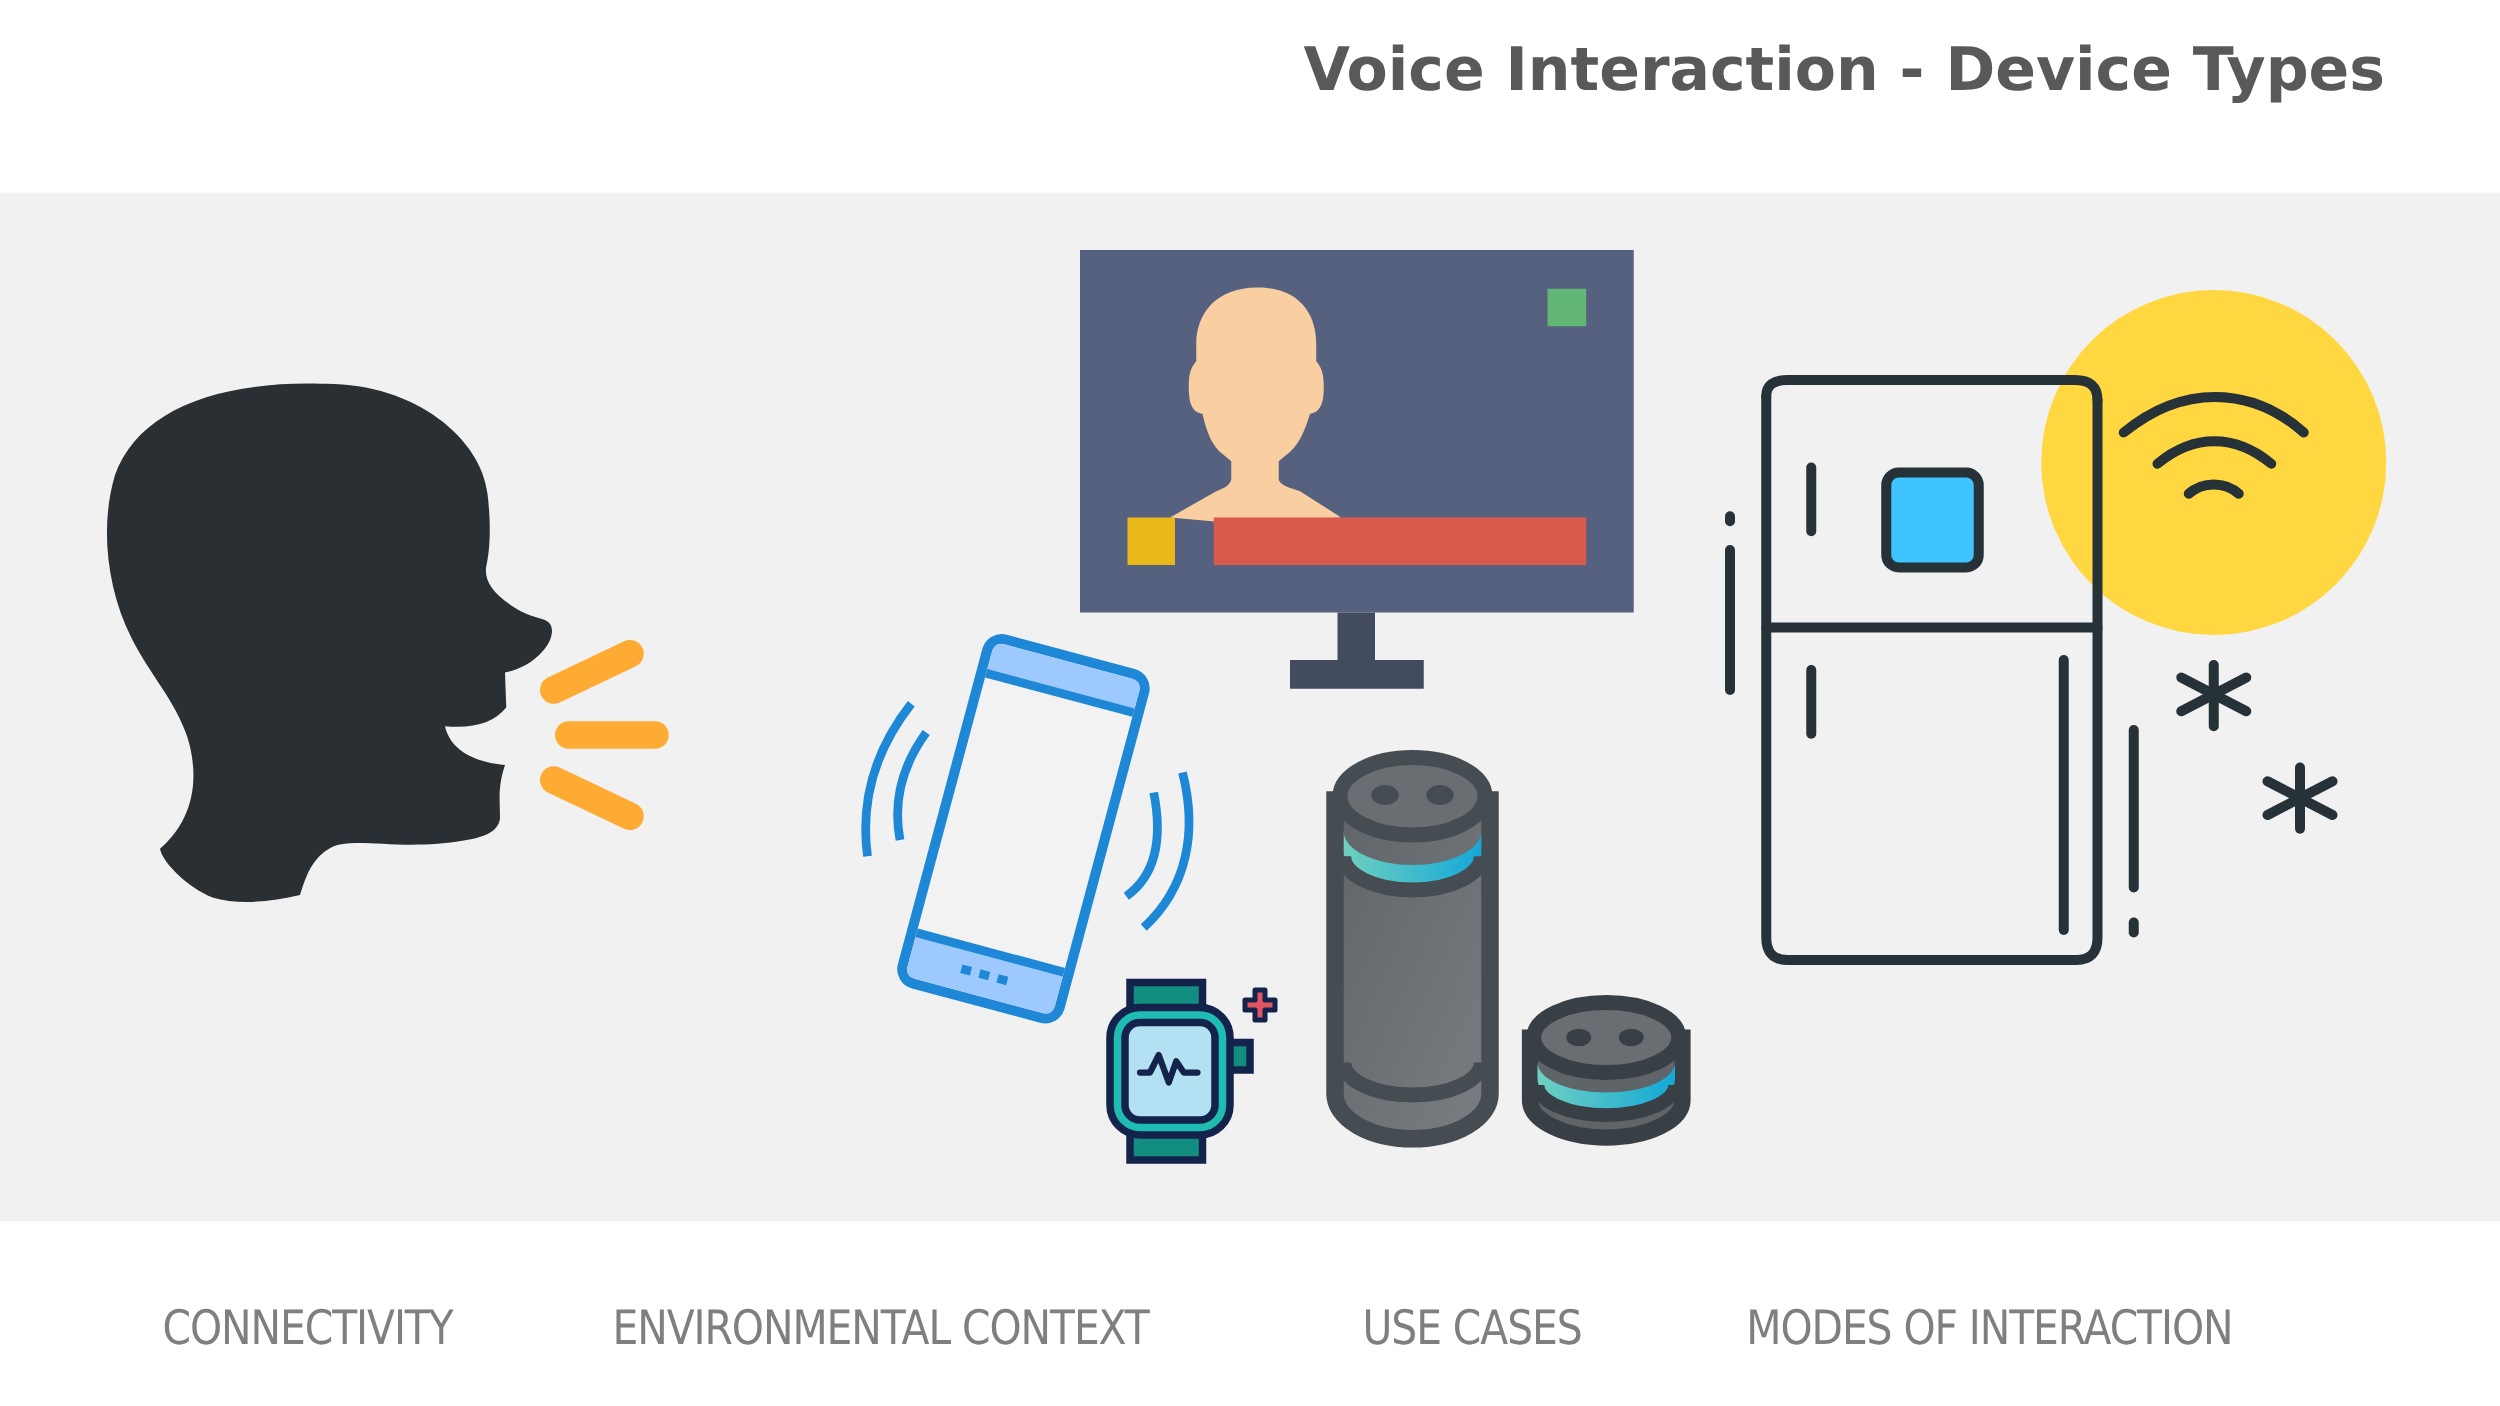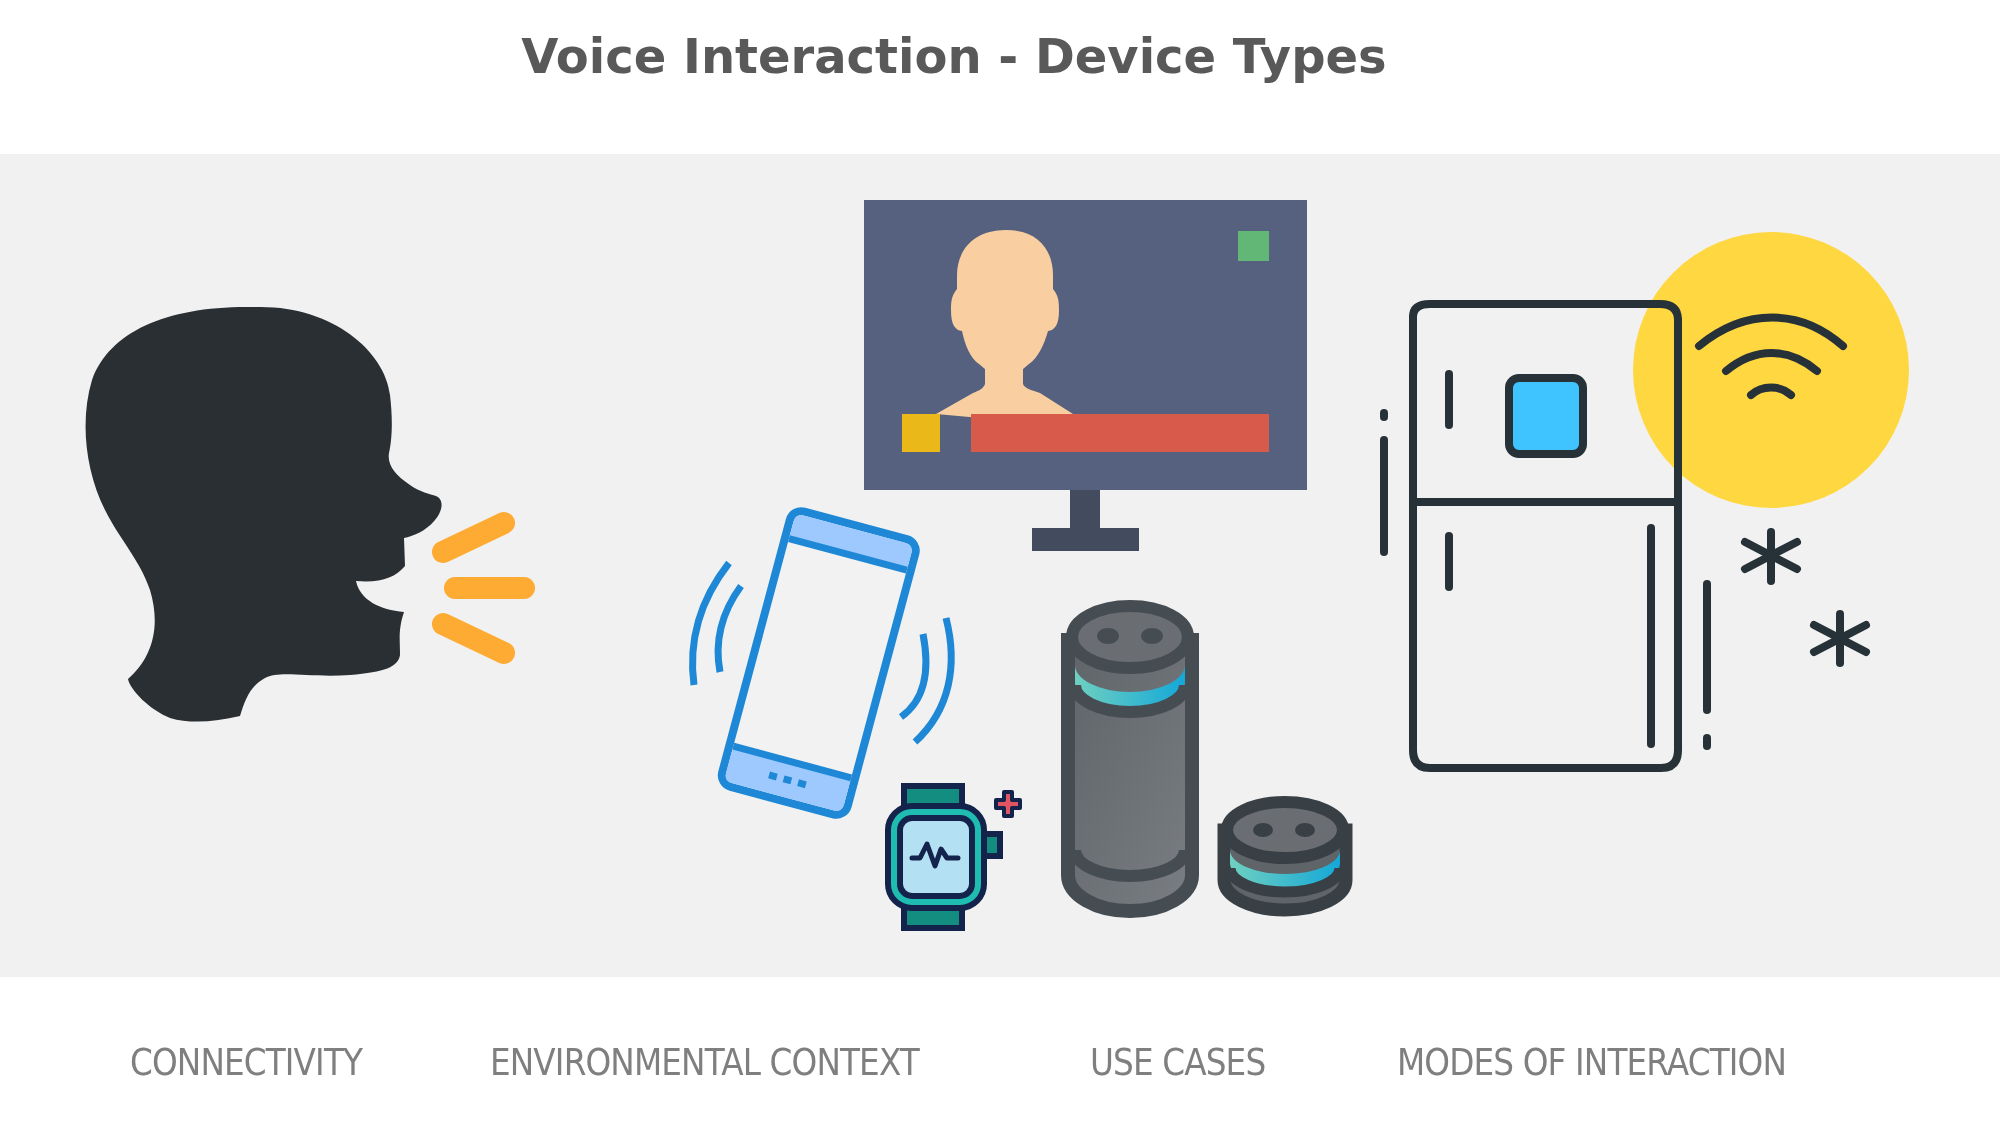--- a/index.html
+++ b/index.html
@@ -1,17 +1,17 @@
 <!DOCTYPE html>
 <html><head>
   <meta charset="utf-8">
   <style>
     html, body { margin: 0; padding: 0; background: #ffffff; }
     body { width: 2000px; height: 1125px; position: relative; overflow: hidden; font-family: "DejaVu Sans", "Liberation Sans", sans-serif; }
-    .title { position: absolute; left: 0; width: 1908px; top: 28px; text-align: center; font-size: 48px; font-weight: bold; color: #595959; letter-spacing: 0px; white-space: nowrap; }
+    .title { position: absolute; left: 0; width: 1908px; top: 28px; text-align: right; font-size: 48px; font-weight: bold; color: #595959; letter-spacing: 0px; white-space: nowrap; }
     .panel { position: absolute; left: 0; top: 154px; width: 2000px; height: 823px; background: #f1f1f1; }
     .illus { position: absolute; left: 0; top: 0; width: 2000px; height: 1125px; }
     .label { position: absolute; top: 1040px; font-size: 38px; color: #7f7f7f; white-space: nowrap; letter-spacing: -1px; transform-origin: left top; }
     .lbl-1 { left: 130px; transform: scaleX(0.86); }
     .lbl-2 { left: 490px; transform: scaleX(0.86); }
     .lbl-3 { left: 1090px; transform: scaleX(0.86); }
     .lbl-4 { left: 1397px; transform: scaleX(0.86); }
   </style>
 </head>
 <body>

